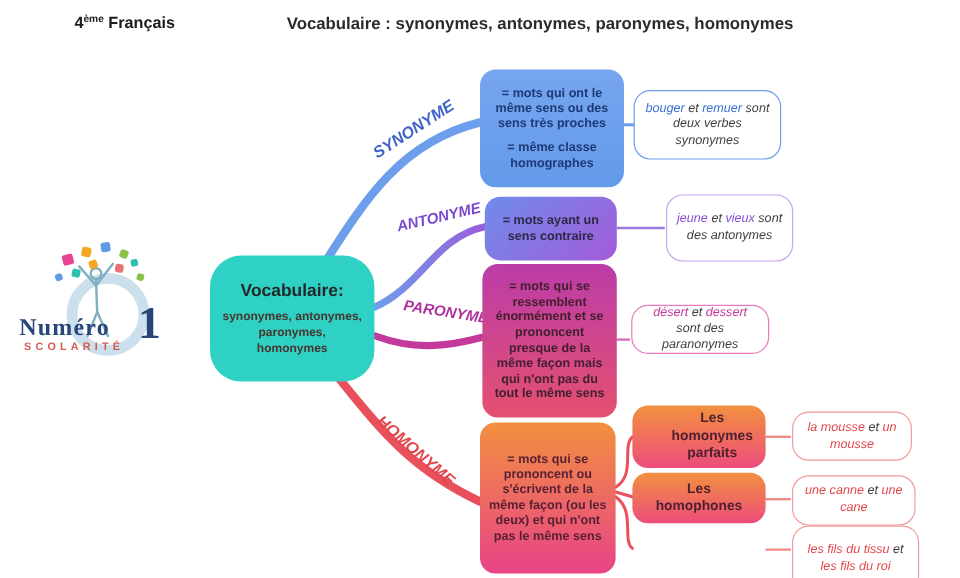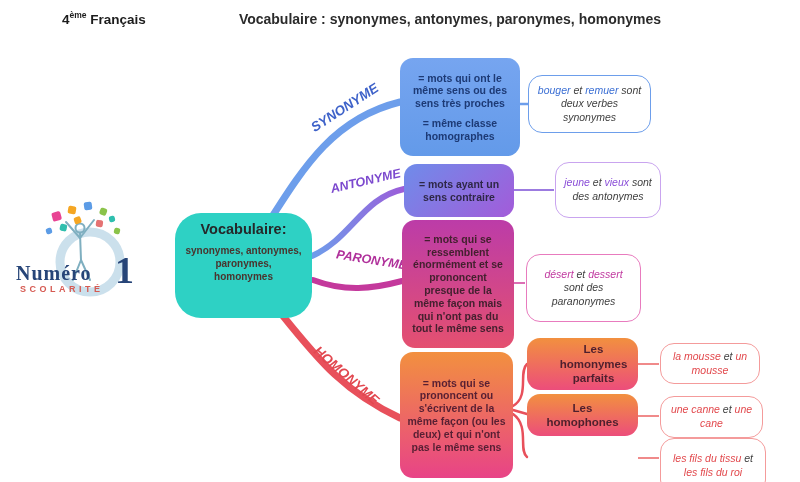--- a/index.html
+++ b/index.html
@@ -23,21 +23,21 @@
               font-weight:bold; color:#274578; font-size:38px; }
   .logo-scolarite { position:absolute; left:10px; top:84px; font-size:9px; font-weight:bold;
                     color:#d65a52; letter-spacing:3.5px; }
 
   
   #links { position:absolute; left:0; top:0; width:800px; height:482px; }
 
   
   .center-node { position:absolute; left:175px; top:213px; width:137px; height:105px;
                  background:#2ed1c4; border-radius:26px; display:flex; flex-direction:column;
-                 align-items:center; text-align:center; padding:8px 10px; }
+                 align-items:center; justify-content:center; text-align:center; padding:8px 10px; }
   .center-node .cn-title { font-size:14.5px; font-weight:bold; color:#25282a; margin-bottom:7px; }
   .center-node .cn-sub { font-size:10px; font-weight:bold; color:#4a342e; line-height:1.3; }
 
   
   .branch-label { position:absolute; font-weight:bold; font-style:italic; white-space:nowrap; }
   .lbl-syn { left:306px; top:100px; font-size:13.5px; color:#3e62c9; transform:rotate(-33deg); }
   .lbl-ant { left:330px; top:174px; font-size:12.5px; color:#7b48ce; transform:rotate(-13deg); }
   .lbl-par { left:336px; top:253px; font-size:12.5px; color:#b0319b; transform:rotate(9deg); }
   .lbl-hom { left:306px; top:368px; font-size:13.5px; color:#e24850; transform:rotate(41deg); }
 
@@ -62,21 +62,21 @@
   .sub-1 { top:338px; height:52px;padding-left:36px; }
   .sub-2 { top:394px; height:42px; }
   .sub-3 { top:438px; height:42px; }
 
   
   .ex-box { position:absolute; background:#fff; border-radius:14px; text-align:center;
             font-style:italic; font-size:10.5px; color:#3f3f3f; line-height:1.3;
             display:flex; align-items:center; justify-content:center; padding:4px 8px; }
   .ex-syn { left:528px; top:75px;  width:123px; height:58px; border:1.6px solid #6d9eeb; }
   .ex-ant { left:555px; top:162px; width:106px;  height:56px; border:1.6px solid #c9a4ef; }
-  .ex-par { left:526px; top:254px; width:115px; height:68px; border:1.6px solid #e87bbe; }
+  .ex-par { left:526px; top:254px; width:115px; height:41px; border:1.6px solid #e87bbe; }
   .ex-h1  { left:660px; top:343px; width:100px; height:41px; border:1.6px solid #f49b9b; }
   .ex-h2  { left:660px; top:396px; width:103px; height:42px; border:1.6px solid #f49b9b; }
   .ex-h3  { left:660px; top:438px; width:106px; height:56px; border:1.6px solid #f49b9b; }
 
   .w-blue   { color:#3b6fd4; }
   .w-purple { color:#8b4fd8; }
   .w-pink   { color:#c0399f; }
   .w-red    { color:#e2484c; }
 </style>
 </head>

